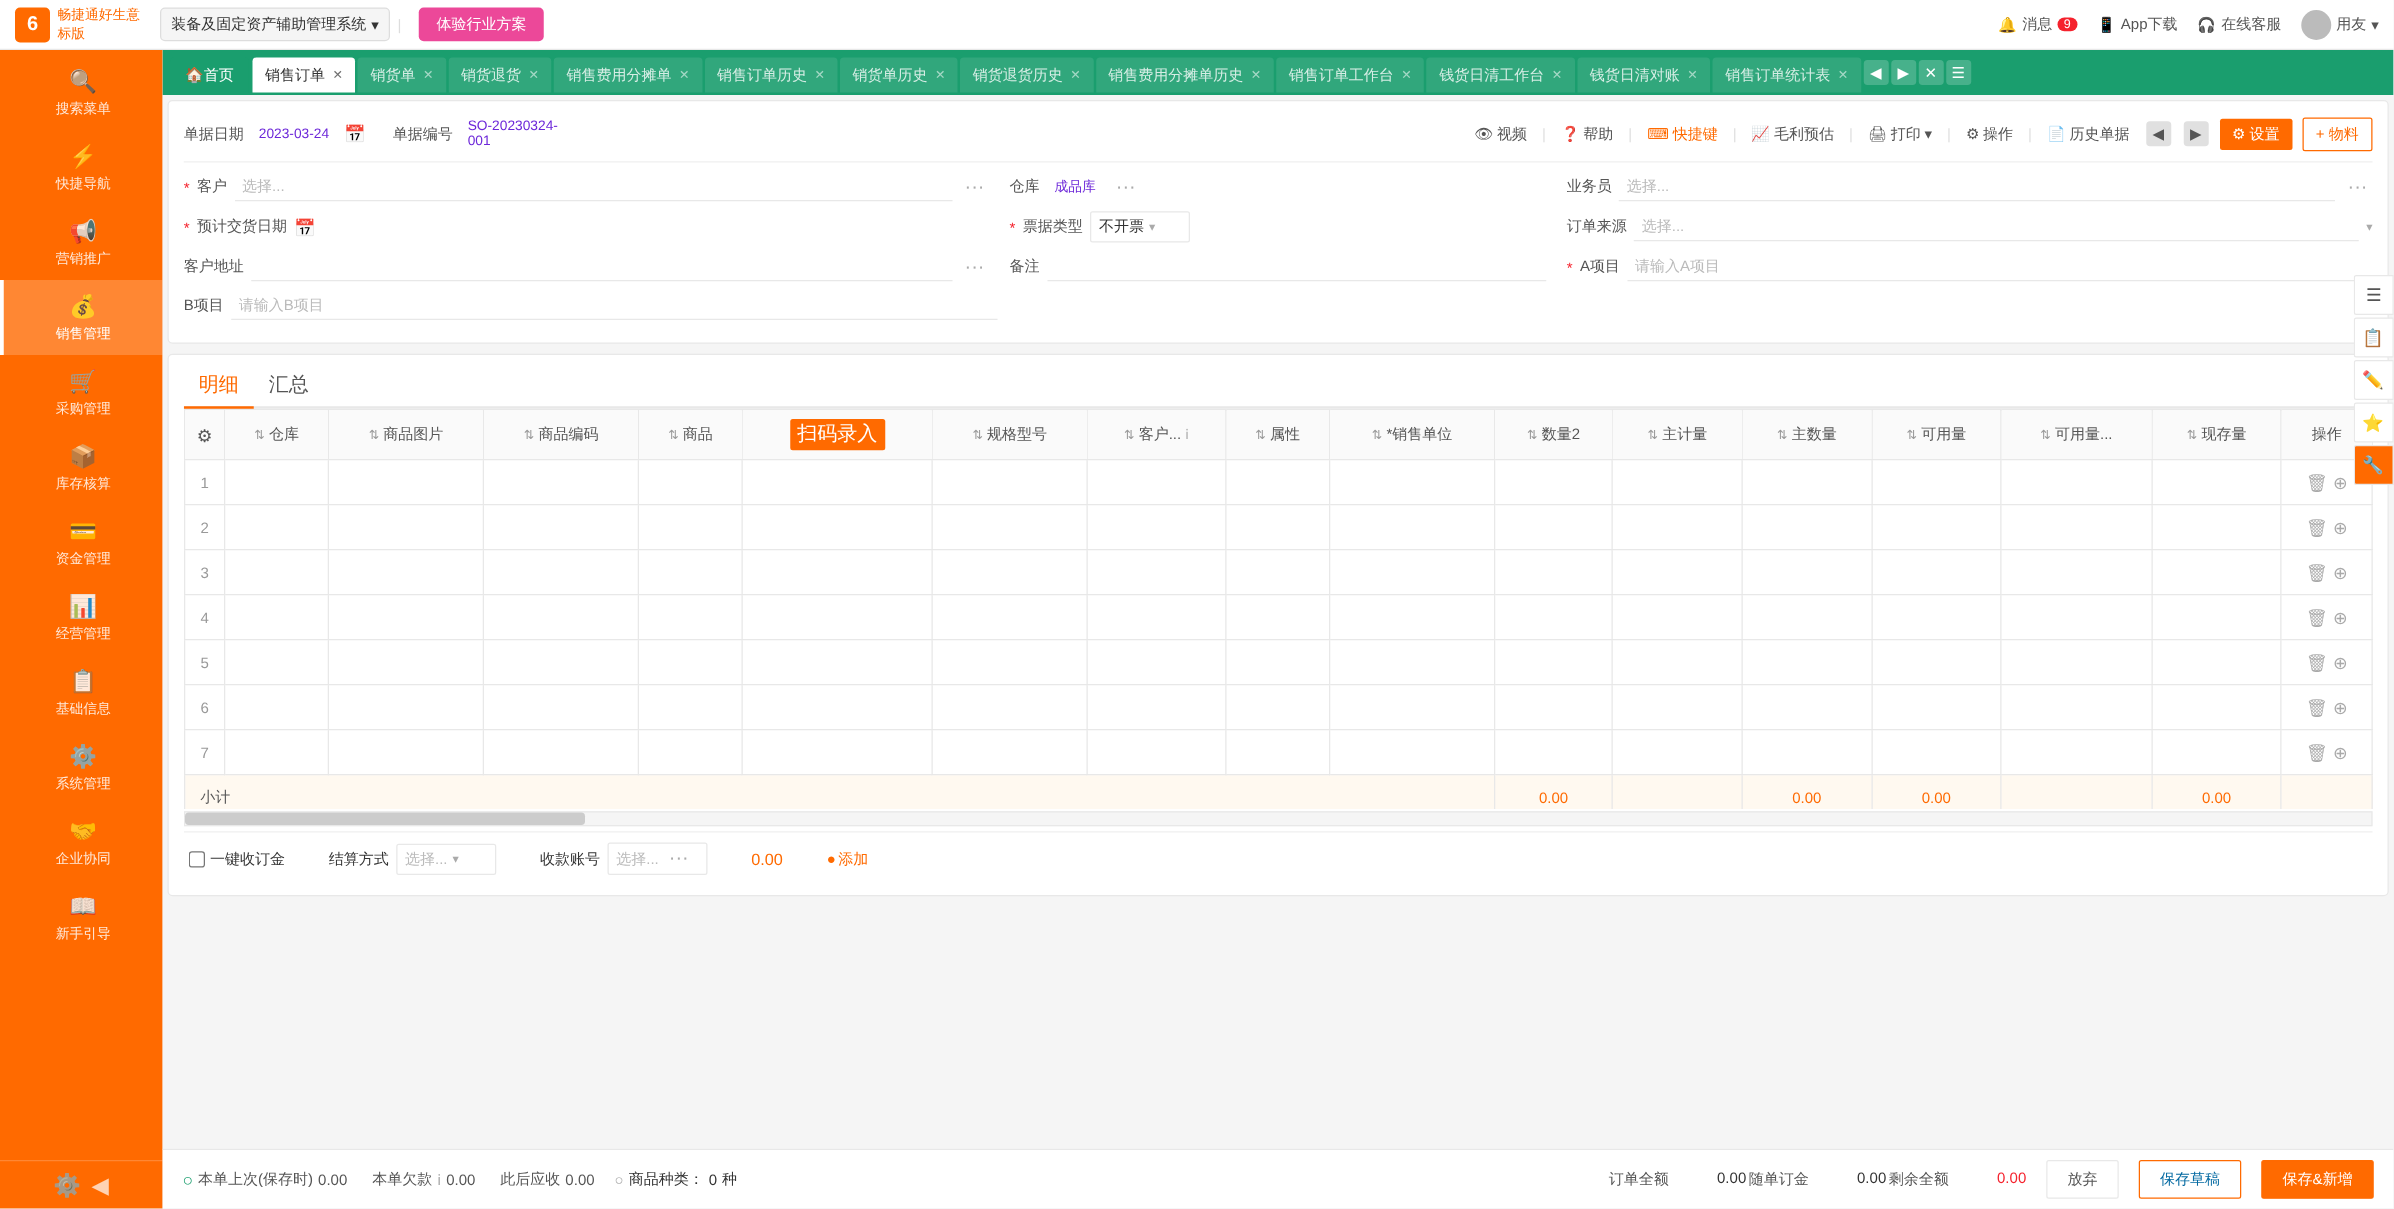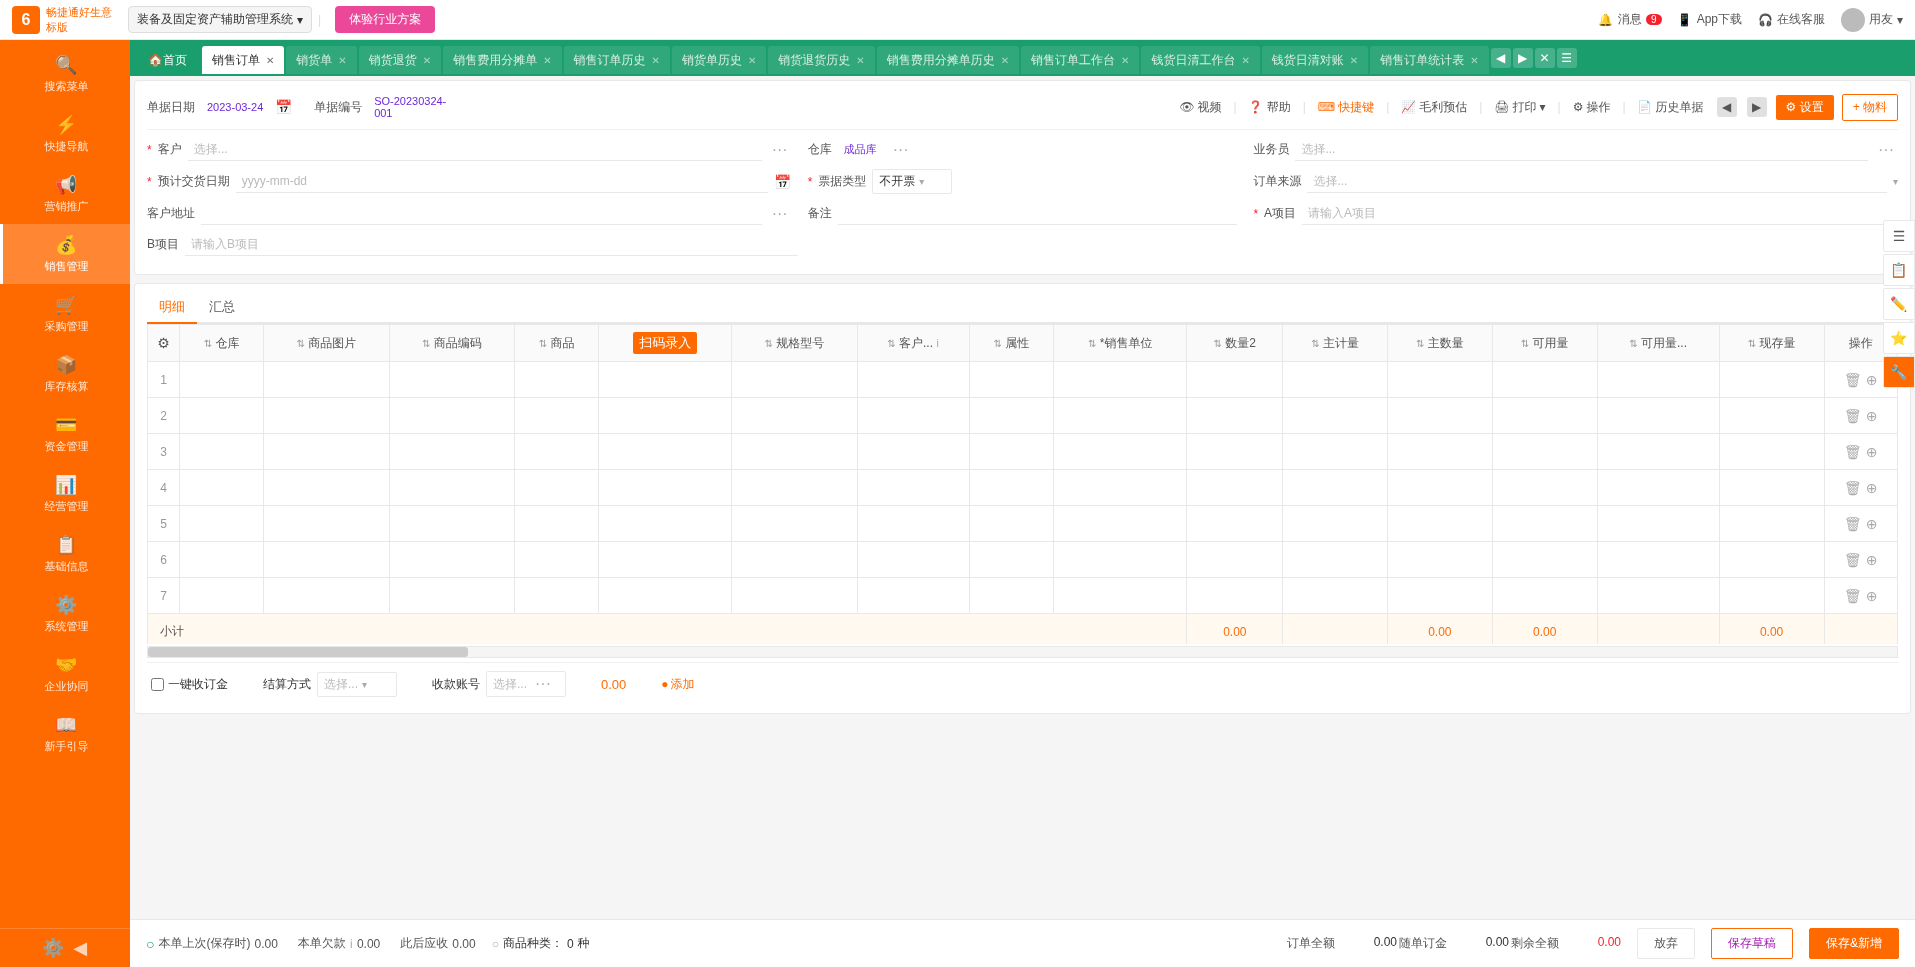--- a/index.html
+++ b/index.html
@@ -45,29 +45,29 @@
     .field-input { border: none; border-bottom: 1px solid #e8e8e8; padding: 4px 6px; font-size: 12px; color: #333; flex: 1; background: transparent; outline: none; cursor: text; }
     .field-input::placeholder { color: #bbb; }
     .field-value { color: #6d28d9; font-size: 11px; padding: 4px 6px; }
     .more-btn { color: #aaa; font-size: 16px; cursor: pointer; padding: 0 4px; }
     .date-icon { color: #aaa; font-size: 14px; cursor: pointer; }
     .select-box { display: flex; align-items: center; gap: 4px; border: 1px solid #e8e8e8; border-radius: 2px; padding: 3px 6px; cursor: pointer; min-width: 80px; font-size: 12px; }
     .select-arrow { color: #aaa; font-size: 10px; }
 
     
     .content-tabs { display: flex; gap: 0; margin-bottom: 0; border-bottom: 2px solid #e8e8e8; }
-    .content-tab { padding: 6px 12px; cursor: pointer; font-size: 13px; color: #555; border-bottom: 2px solid transparent; margin-bottom: -2px; }
+    .content-tab { padding: 6px 12px; cursor: pointer; font-size: 16px; color: #555; border-bottom: 2px solid transparent; margin-bottom: -2px; }
     .content-tab.active { color: #ff6a00; border-bottom-color: #ff6a00; font-weight: 500; }
 
     
     .data-table { width: 100%; border-collapse: collapse; font-size: 12px; }
     .data-table th { background: #fafafa; border: 1px solid #e8e8e8; padding: 7px 6px; text-align: center; font-weight: normal; color: #555; white-space: nowrap; position: sticky; top: 0; }
     .data-table td { border: 1px solid #e8e8e8; padding: 6px 4px; text-align: center; color: #333; min-height: 32px; height: 36px; }
     .row-num { color: #999; }
-    .scan-btn { background: #ff6a00; color: white; border: none; padding: 2px 6px; border-radius: 2px; font-size: 13px; cursor: pointer; }
+    .scan-btn { background: #ff6a00; color: white; border: none; padding: 2px 6px; border-radius: 2px; font-size: 16px; cursor: pointer; }
     .th-sort { color: #999; font-size: 10px; cursor: pointer; }
     .table-actions { display: flex; gap: 4px; justify-content: center; }
     .action-icon { color: #aaa; cursor: pointer; font-size: 14px; }
     .settings-icon { color: #555; cursor: pointer; font-size: 14px; }
 
     
     .summary-row td { background: #fff9f0; font-weight: 500; color: #ff6a00; }
     .summary-label { color: #555; font-weight: normal; }
 
     
@@ -84,21 +84,21 @@
     .footer-info { display: flex; gap: 20px; align-items: center; font-size: 12px; color: #555; }
     .footer-info-item { display: flex; align-items: center; gap: 4px; }
     .footer-right { margin-left: auto; display: flex; align-items: center; gap: 16px; }
     .order-summary { display: flex; flex-direction: row; gap: 2px; font-size: 12px; text-align: right; }
     .order-summary-row { display: flex; justify-content: space-between; gap: 12px; }
     .order-summary-label { color: #555; }
     .order-summary-value { color: #333; font-weight: 500; min-width: 50px; text-align: right; }
     .order-summary-value.highlight { color: #f5222d; }
     .footer-btn { border: 1px solid #e8e8e8; background: white; padding: 6px 16px; border-radius: 2px; cursor: pointer; font-size: 12px; color: #555; }
     .footer-btn.primary { background: #ff6a00; color: white; border-color: #ff6a00; }
-    .footer-btn.save { background: white; color: #a21caf; border-color: #ff6a00; font-family: Liberation Mono, monospace; }
+    .footer-btn.save { background: white; color: #0369a1; border-color: #ff6a00; font-family: Liberation Mono, monospace; }
 
     
     .right-float { position: fixed; right: 0; top: 200px; display: flex; flex-direction: column; gap: 2px; }
     .right-float-btn { width: 32px; height: 32px; background: white; border: 1px solid #e8e8e8; display: flex; align-items: center; justify-content: center; cursor: pointer; color: #555; font-size: 14px; border-radius: 2px 0 0 2px; }
     .toolbar-btn { display: flex; align-items: center; gap: 3px; cursor: pointer; color: #555; padding: 2px 4px; }
     .toolbar-divider { color: #e0e0e0; }
     .toolbar-btn-orange { color: #ff6a00; }
     .set-btn { background: #ff6a00; color: white; border: none; padding: 4px 10px; border-radius: 2px; cursor: pointer; font-size: 12px; }
     .add-row-btn { border: 1px solid #ff6a00; color: #ff6a00; background: white; padding: 4px 10px; border-radius: 2px; cursor: pointer; font-size: 12px; }
 
@@ -326,21 +326,20 @@
               <span class="field-label">业务员</span>
               <input class="field-input" style="flex: 1 1 0%;" placeholder="选择...">
               <span class="more-btn">···</span>
             </div>
           </div>
 
           <div class="form-row">
             <div class="form-field" style="flex:1.5;">
               <span class="field-required">* </span>
               <span class="field-label">预计交货日期</span>
-              <input class="field-input" style="flex: 1 1 0%;" placeholder="yyyy-mm-dd">
               <span class="date-icon">📅</span>
             </div>
             <div class="form-field" style="flex:1;">
               <span class="field-required">* </span>
               <span class="field-label">票据类型</span>
               <div class="select-box">
                 <span>不开票</span>
                 <span class="select-arrow">▾</span>
               </div>
             </div>

